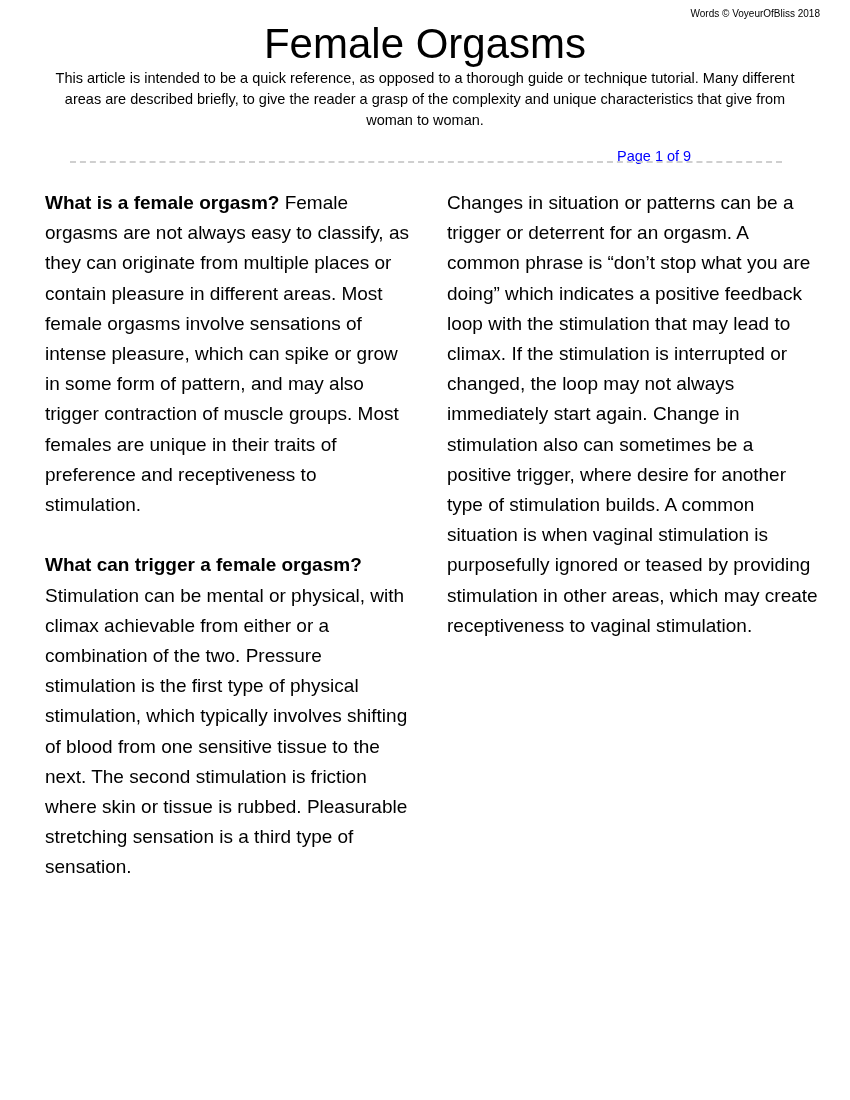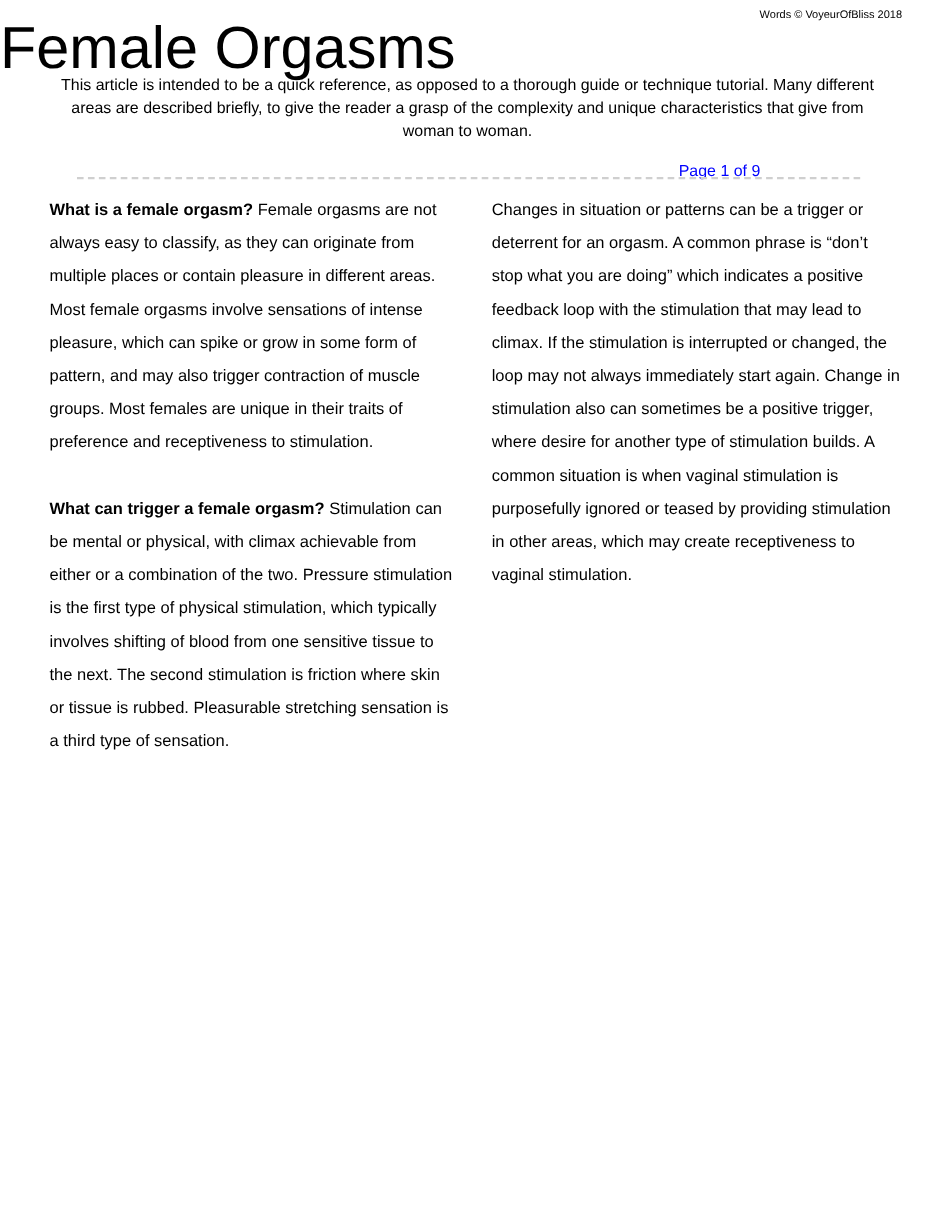--- a/index.html
+++ b/index.html
@@ -1,22 +1,22 @@
 <!DOCTYPE html>
 <html><head>
   <meta charset="utf-8">
   <style>
     html, body { margin: 0; padding: 0; background: #ffffff; }
     body { width: 850px; height: 1100px; position: relative; overflow: hidden; font-family: "Liberation Sans", sans-serif; color: #000; }
     .credit { position: absolute; top: 8px; right: 30px; font-size: 10px; }
-    .title { position: absolute; top: 20px; left: 0; width: 850px; text-align: left; font-size: 54px; line-height: 48px; }
+    .title { position: absolute; top: 20px; left: 0; width: 850px; text-align: center; font-size: 42px; line-height: 48px; }
     .intro { position: absolute; top: 68px; left: 40px; width: 770px; text-align: center; font-size: 14.5px; line-height: 21px; }
     .pagenum { position: absolute; top: 148px; left: 617px; font-size: 14.5px; color: #0000ff; }
     .divider { position: absolute; top: 161px; left: 70px; width: 712px; border-top: 2px dashed #cfcfcf; }
-    .col { position: absolute; top: 176px; font-size: 15px; line-height: 30.2px; }
+    .col { position: absolute; top: 188px; font-size: 19px; line-height: 30.2px; }
     .col-left { left: 45px; width: 372px; }
     .col-right { left: 447px; width: 372px; }
     .col p { margin: 0 0 30.2px 0; }
     .col b { font-weight: bold; }
   </style>
 </head>
 <body>
 
 <div class="credit">Words © VoyeurOfBliss 2018</div>
 <h1 class="title" style="margin:0;font-weight:normal;">Female Orgasms</h1>

